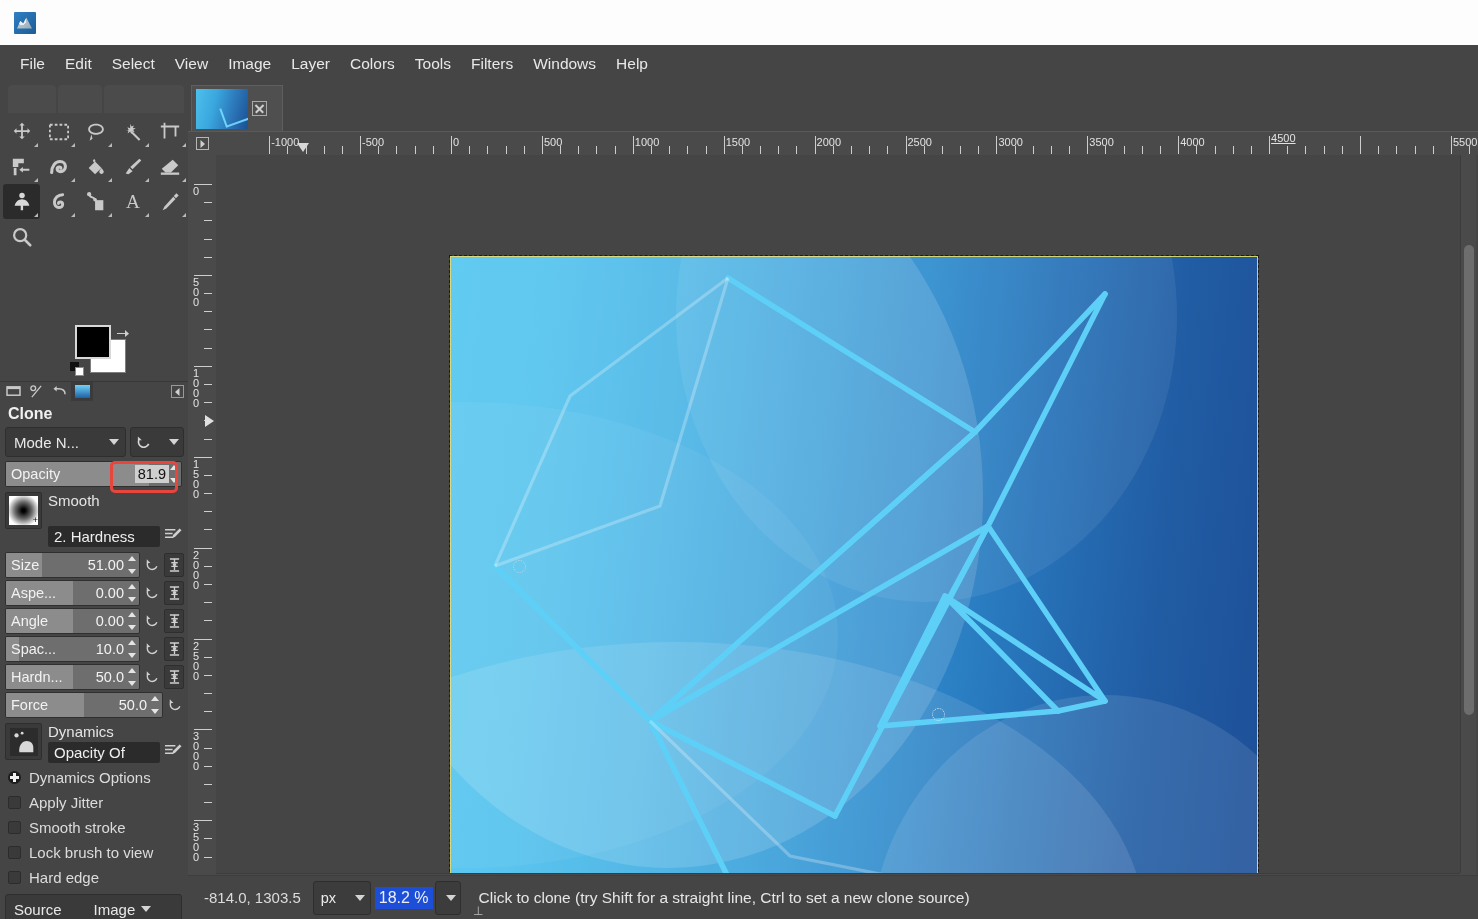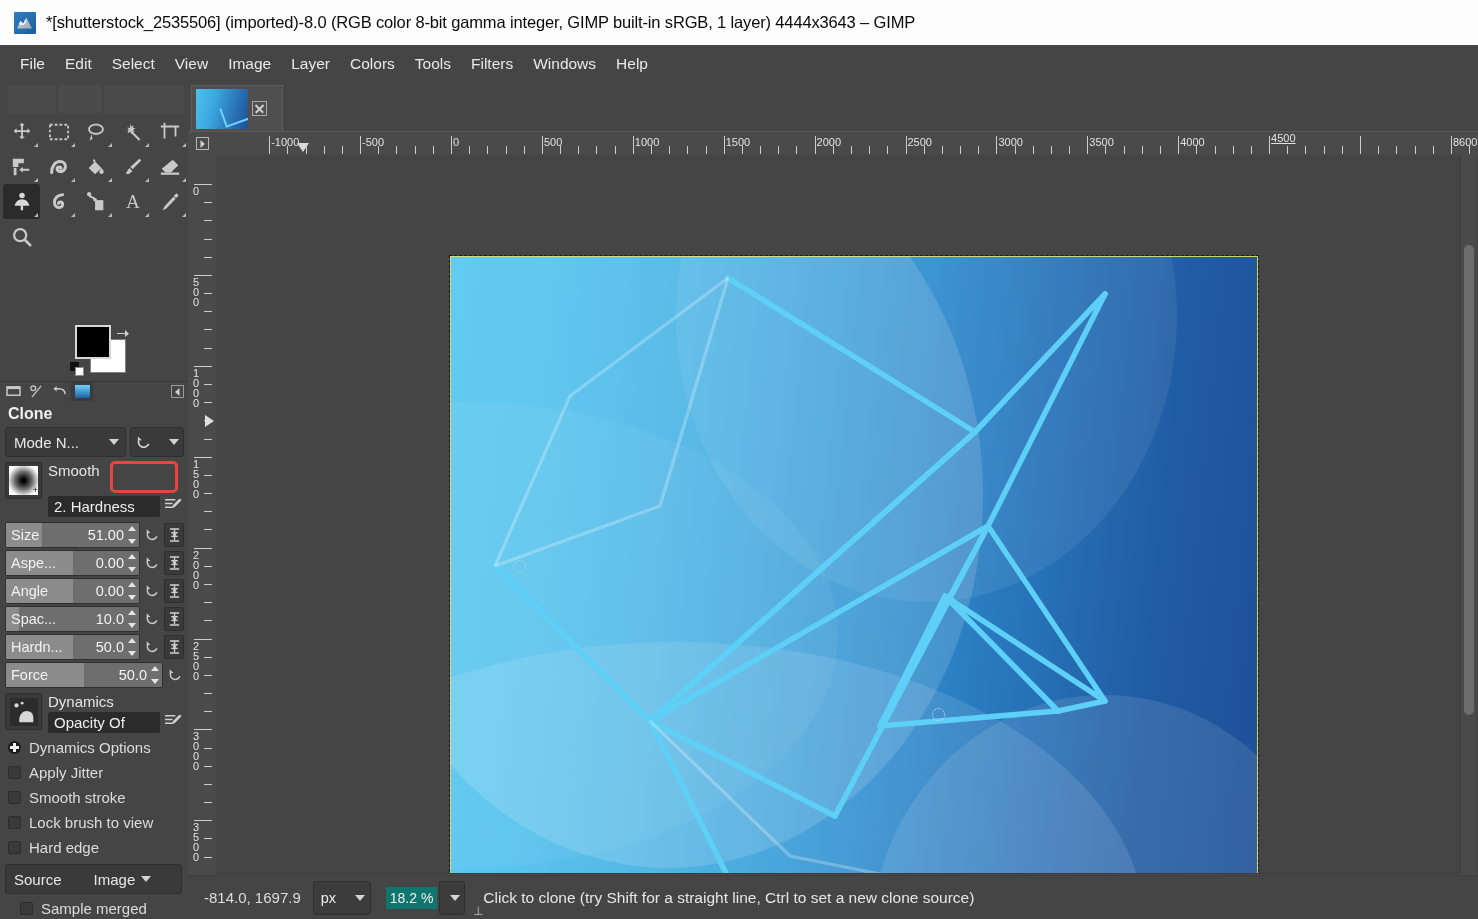--- a/index.html
+++ b/index.html
@@ -294,38 +294,37 @@
                        white-space: nowrap; }
   #statusbar .unitcombo {
     width: 58px; height: 34px; background: #3c3c3c; border: 1px solid #2e2e2e; border-radius: 3px;
     display: flex; align-items: center; justify-content: space-between; padding: 0 5px 0 7px;
     color: #ececec; font-size: 14.5px;
   }
   #statusbar .zoomwrap {
     margin-left: 4px; display: flex; align-items: center;
   }
   #statusbar .zoomval {
-    background: #0f766e; color: #efefef; font-size: 14px; height: 22px;
-    display: flex; align-items: center; padding: 0 4px; white-space: nowrap; margin-left: 11px;
+    background: #1d4ed8; color: #efefef; font-size: 16px; height: 22px;
+    display: flex; align-items: center; padding: 0 4px; white-space: nowrap;
   }
   #statusbar .zoombtn {
     width: 26px; height: 34px; background: #3c3c3c; border: 1px solid #2e2e2e; border-radius: 3px;
     display: flex; align-items: center; justify-content: center; margin-left: 2px;
   }
   #statusbar .hint { font-size: 15.5px; color: #e6e6e6; margin-left: 18px; white-space: nowrap; }
   #statusbar .anchor { position: absolute; left: 285px; top: 28px; font-size: 12px; color: #bdbdbd; }
 </style>
 </head>
 <body>
 
 <div id="app">
 
   <div id="titlebar">
     <div class="tb-icon"></div>
-    <div class="tb-text">*[shutterstock_2535506] (imported)-8.0 (RGB color 8-bit gamma integer, GIMP built-in sRGB, 1 layer) 4444x3643 – GIMP</div>
   </div>
 
   <div id="menubar">
     <div class="mi">File</div>
     <div class="mi">Edit</div>
     <div class="mi">Select</div>
     <div class="mi">View</div>
     <div class="mi">Image</div>
     <div class="mi">Layer</div>
     <div class="mi">Colors</div>
@@ -512,20 +511,28 @@
         </div>
         <div class="combo" style="width:54px; padding:0 4px 0 5px;">
           <svg width="15" height="15" viewBox="0 0 16 16">
               <path d="M13.5 9.5A5.5 5.5 0 113 5.3" fill="none" stroke="#d4d4d4" stroke-width="1.8"></path>
               <path d="M2 1.5v4.2h4.2z" fill="#d4d4d4"></path>
             </svg>
           <span class="chev"></span>
         </div>
       </div>
 
+      <div class="row" style="padding:4px 6px 0 5px;">
+        <div class="slider" style="flex:1;">
+          <span class="fill" style="width:81.9%;"></span>
+          <span class="lbl">Opacity</span>
+          <span class="val darkval" style="color:#111;background:#cfcfcf;padding:1px 3px;">81.9</span>
+          <span class="spin"></span>
+        </div>
+      </div>
 
       <div class="row" style="padding:5px 6px 0 5px; align-items:flex-start; gap:6px;">
         <div style="width:37px;height:37px;background:#3a3a3a;border:1px solid #2e2e2e;border-radius:2px;
                     display:flex;align-items:center;justify-content:center;">
           <div style="width:29px;height:29px;background:radial-gradient(circle,#000 8%,#6b6b6b 42%,#fff 78%);position:relative;">
             <span style="position:absolute;right:0;bottom:0;color:#111;font-size:9px;line-height:9px;">+</span>
           </div>
         </div>
         <div style="flex:1;">
           <div style="font-size:15px;color:#e4e4e4;line-height:17px;">Smooth</div>
@@ -822,21 +829,21 @@
         <div class="tick" style="left: 1089.46px; top: 14px; width: 1px; height: 8px;"></div>
         <div class="tick" style="left: 1107.64px; top: 14px; width: 1px; height: 8px;"></div>
         <div class="tick" style="left: 1125.82px; top: 14px; width: 1px; height: 8px;"></div>
         <div class="tick" style="left: 1144px; top: 4px; width: 1px; height: 18px;"></div>
         <div class="rlabel" style="left: 1146px; top: 4px; margin-top: 47px;">5000</div>
         <div class="tick" style="left: 1162.18px; top: 14px; width: 1px; height: 8px;"></div>
         <div class="tick" style="left: 1180.36px; top: 14px; width: 1px; height: 8px;"></div>
         <div class="tick" style="left: 1198.54px; top: 14px; width: 1px; height: 8px;"></div>
         <div class="tick" style="left: 1216.72px; top: 14px; width: 1px; height: 8px;"></div>
         <div class="tick" style="left: 1234.9px; top: 4px; width: 1px; height: 18px;"></div>
-        <div class="rlabel" style="left: 1236.9px; top: 4px;">8600</div>
+        <div class="rlabel" style="left: 1236.9px; top: 4px;">5500</div>
         <div class="tick" style="left: 1253.08px; top: 14px; width: 1px; height: 8px;"></div>
         <div id="hmarker" style="left: 81.0148px;"></div>
       </div>
 
     <div id="rulerV">
         <div class="tick" style="top: 29px; left: 6px; height: 1px; width: 18px;"></div>
         <div class="rlabelV" style="top: 31px; left: 5px;">0</div>
         <div class="tick" style="top: 47.18px; left: 16px; height: 1px; width: 8px;"></div>
         <div class="tick" style="top: 65.36px; left: 16px; height: 1px; width: 8px;"></div>
         <div class="tick" style="top: 83.54px; left: 16px; height: 1px; width: 8px;"></div>
@@ -923,21 +930,21 @@
     <div id="vscroll">
       <div class="sthumb"></div>
     </div>
     <div id="quickmask">
       <div class="qm"></div>
     </div>
     <div id="navbtn"></div>
   </div>
 
   <div id="statusbar">
-    <div class="coords">-814.0, 1697.9</div>
+    <div class="coords">-814.0, 1303.5</div>
     <div class="unitcombo">
       <span>px</span>
       <span class="chev"></span>
     </div>
     <div class="zoomwrap">
       <span class="zoomval">18.2 %</span>
       <span class="zoombtn">
         <span class="chev"></span>
       </span>
     </div>

